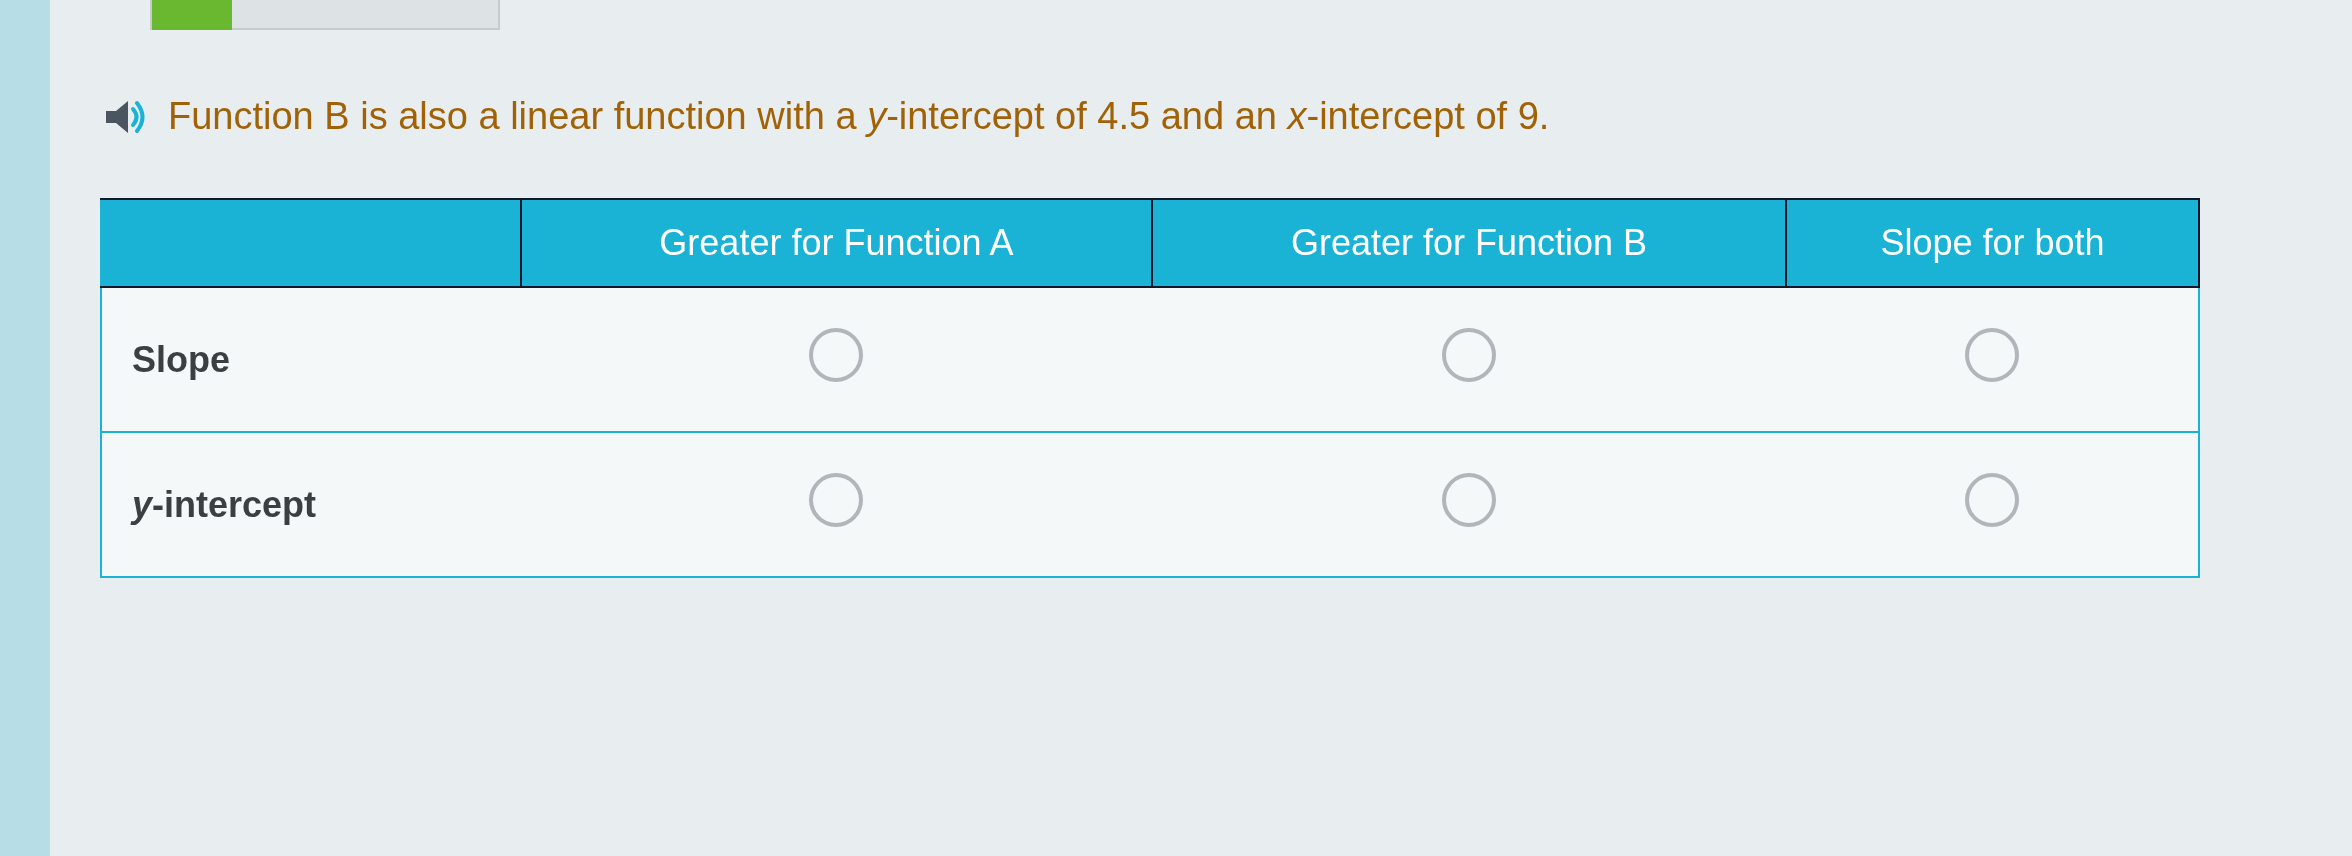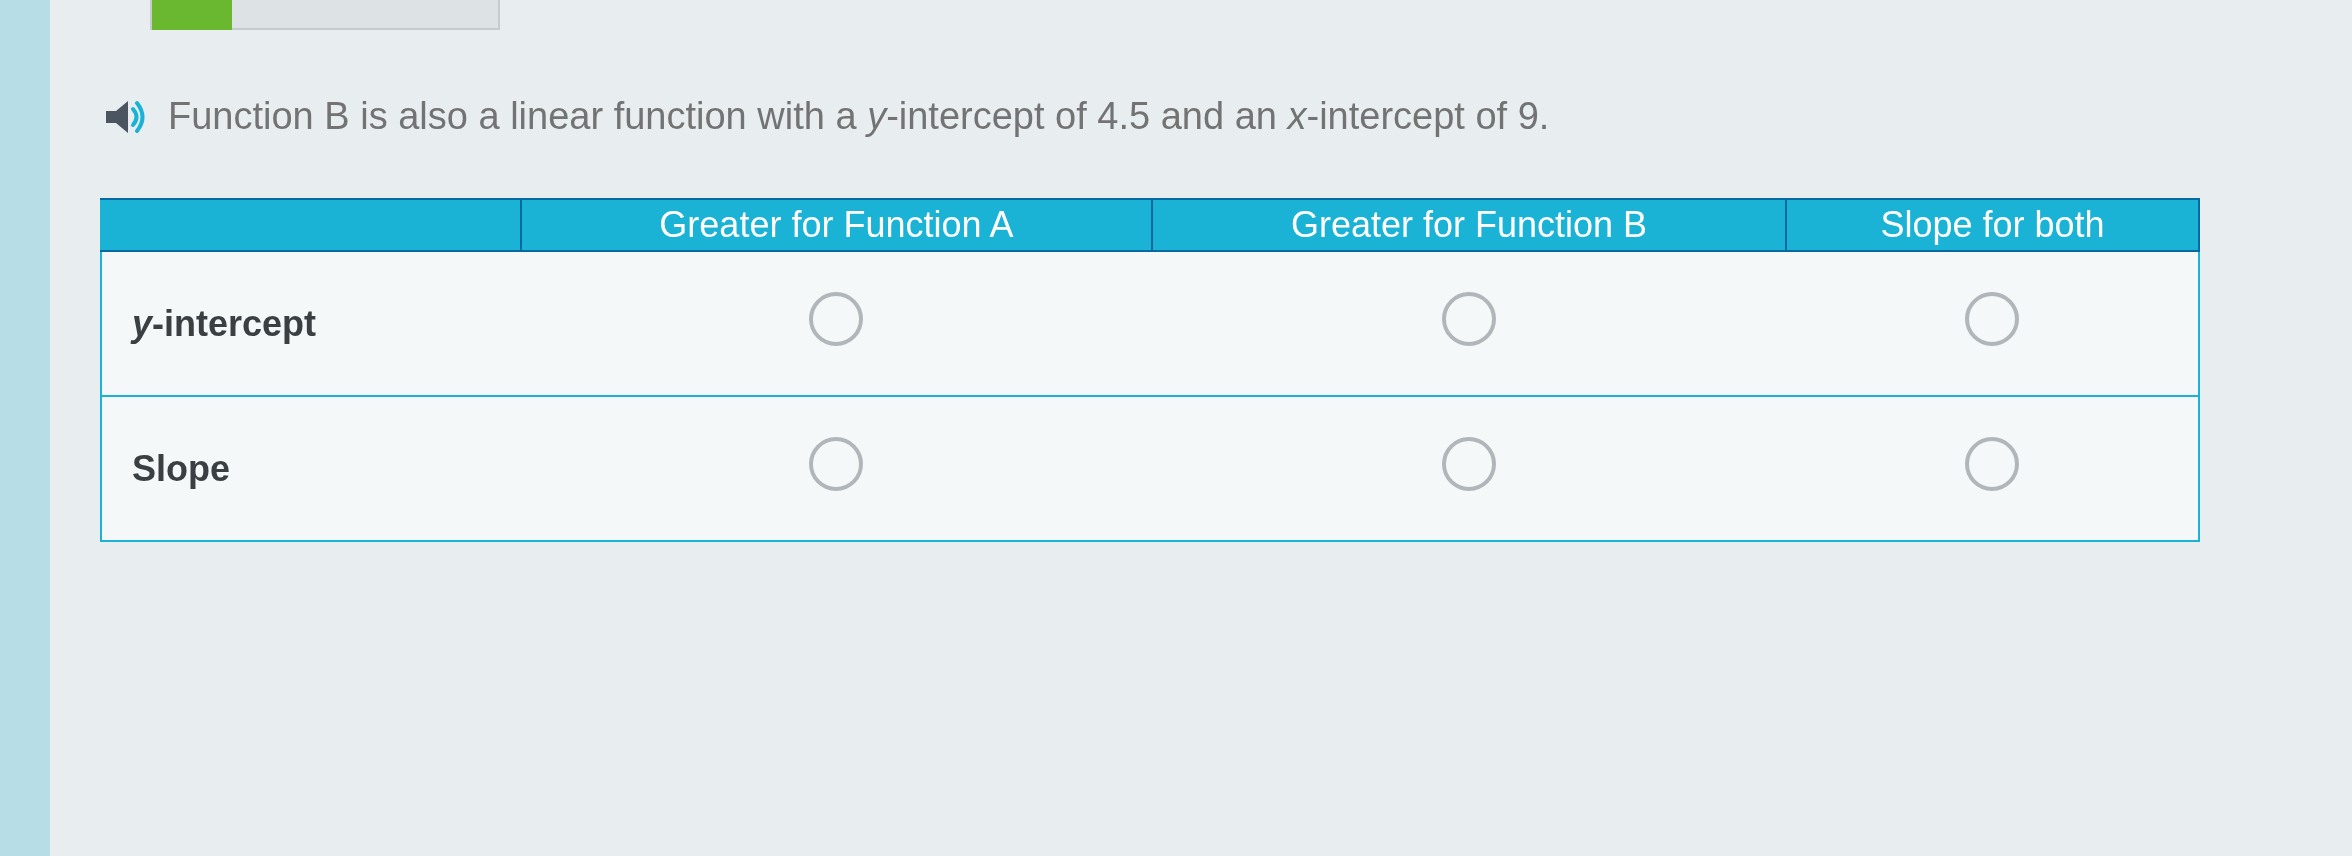--- a/index.html
+++ b/index.html
@@ -52,42 +52,42 @@
   .speaker-icon {
     flex: 0 0 auto;
     width: 48px;
     height: 48px;
     display: flex;
     align-items: center;
     justify-content: center;
   }
   .line-text {
     font-size: 38px;
-    color: #737373;
+    color: #a16207;
     font-weight: 500;
     line-height: 1.4;
   }
   .line-text .ital { font-style: italic; }
   .table-wrap {
     margin-left: 0;
     margin-top: 20px;
   }
   table {
     border-collapse: collapse;
     width: 2100px;
     background: #f5f8f9;
     border: 2px solid #1ab3d6;
   }
   th {
     background: #1ab3d6;
     color: #ffffff;
     font-size: 36px;
     font-weight: 500;
-    padding: 4px 10px;
-    border: 2px solid #0369a1;
+    padding: 22px 10px;
+    border: 2px solid #0f172a;
     text-align: center;
   }
   th.blank {
     background: #1ab3d6;
     border-left: 2px solid #1ab3d6;
     width: 420px;
   }
   td {
     border: 2px solid #1ab3d6;
     padding: 40px 30px;
@@ -140,29 +140,29 @@
         <tr>
           <th class="blank"></th>
           <th>Greater for Function A</th>
           <th>Greater for Function B</th>
           <th>Slope for both</th>
         </tr>
       </thead>
       <tbody>
         <tr>
           <td class="row-label">
-            <span class="ital">y</span><span>-intercept</span>
+            <span class="ital"></span><span>Slope</span>
           </td>
           <td class="radio-cell"><span class="radio"></span></td>
           <td class="radio-cell"><span class="radio"></span></td>
           <td class="radio-cell"><span class="radio"></span></td>
         </tr>
         <tr>
           <td class="row-label">
-            <span class="ital"></span><span>Slope</span>
+            <span class="ital">y</span><span>-intercept</span>
           </td>
           <td class="radio-cell"><span class="radio"></span></td>
           <td class="radio-cell"><span class="radio"></span></td>
           <td class="radio-cell"><span class="radio"></span></td>
         </tr>
       </tbody>
     </table>
   </div>
 
 </div>

